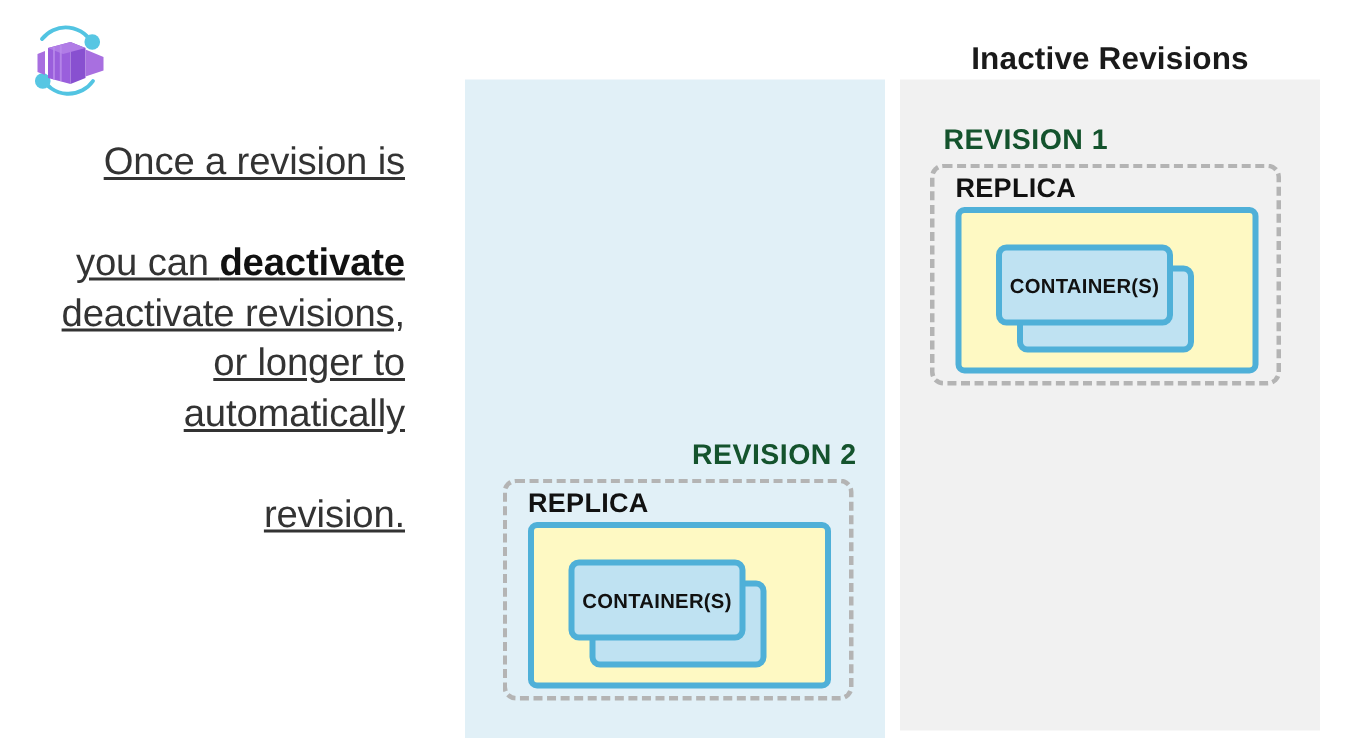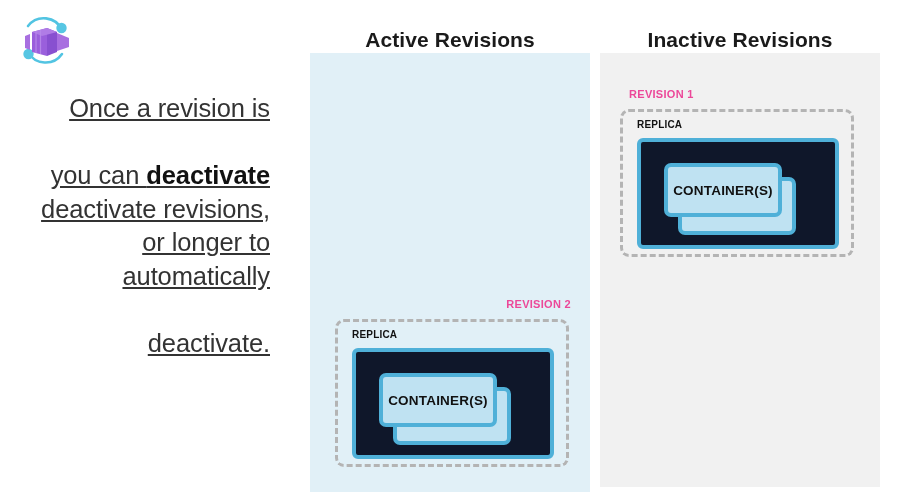--- a/index.html
+++ b/index.html
@@ -96,56 +96,56 @@
   }
 
   
   .revision-group {
     position: absolute;
   }
   #revision-1-group { left: 620px; top: 84px; width: 236px; }
   #revision-2-group { left: 335px; top: 294px; width: 236px; text-align: right; }
 
   .revision-label {
-    font-size: 11px;
-    font-weight: 700;
-    color: #ec4899;
+    font-size: 19px;
+    font-weight: 700;
+    color: #14532d;
     letter-spacing: 0.3px;
     margin-left: 9px;
     margin-bottom: 5px;
     line-height: 20px;
   }
 
   .revision-dashed-box {
     position: relative;
     width: 234px;
     height: 148px;
     border: 3px dashed #b4b4b4;
     border-radius: 9px;
     box-sizing: border-box;
   }
 
   .replica-label {
     position: absolute;
     left: 14px;
     top: 4px;
-    font-size: 10px;
+    font-size: 18px;
     font-weight: 700;
     color: #111111;
     letter-spacing: 0.2px;
     line-height: 18px;
   }
 
   .replica-box {
     position: absolute;
     left: 14px;
     top: 26px;
     width: 202px;
     height: 111px;
-    background: #0f172a;
+    background: #fef9c3;
     border: 4px solid #4fb0d8;
     border-radius: 6px;
     box-sizing: border-box;
   }
 
   
   .container-back {
     position: absolute;
     left: 37px;
     top: 35px;
@@ -207,29 +207,28 @@
     </div>
 
     <div id="caption">
       <span>Once a revision is</span><br>
       <br>
       <span>you can </span><b>deactivate</b><br>
       <span>deactivate revisions,</span><br>
       <span>or longer to</span><br>
       <span>automatically</span><br>
       <br>
-      <span>deactivate.</span>
+      <span>revision.</span>
     </div>
 
   </div>
 
   <div class="column-bg" id="active-column-bg"></div>
   <div class="column-bg" id="inactive-column-bg"></div>
 
-  <div class="column-heading" id="active-heading">Active Revisions</div>
   <div class="column-heading" id="inactive-heading">Inactive Revisions</div>
 
   <div class="revision-group" id="revision-1-group">
     <div class="revision-label">REVISION 1</div>
     <div class="revision-dashed-box">
       <div class="replica-label">REPLICA</div>
       <div class="replica-box">
         <div class="container-back"></div>
         <div class="container-front">
           <span class="container-label">CONTAINER(S)</span>

